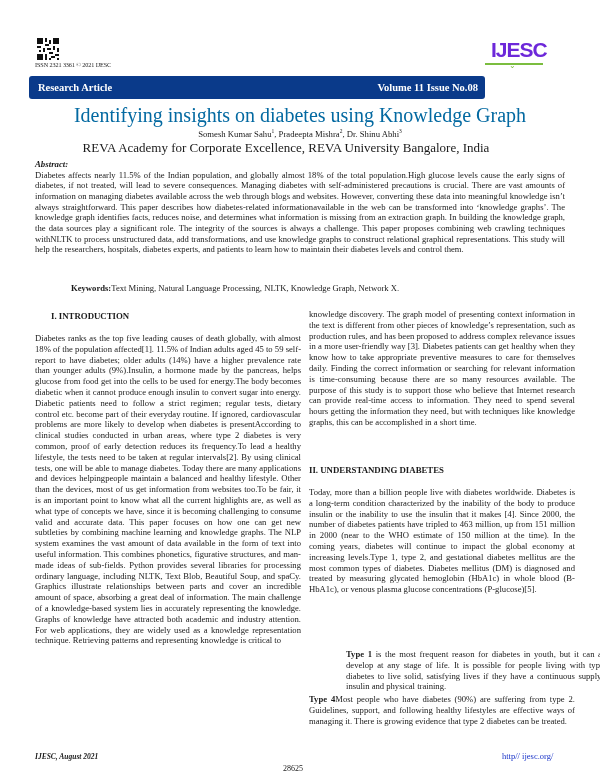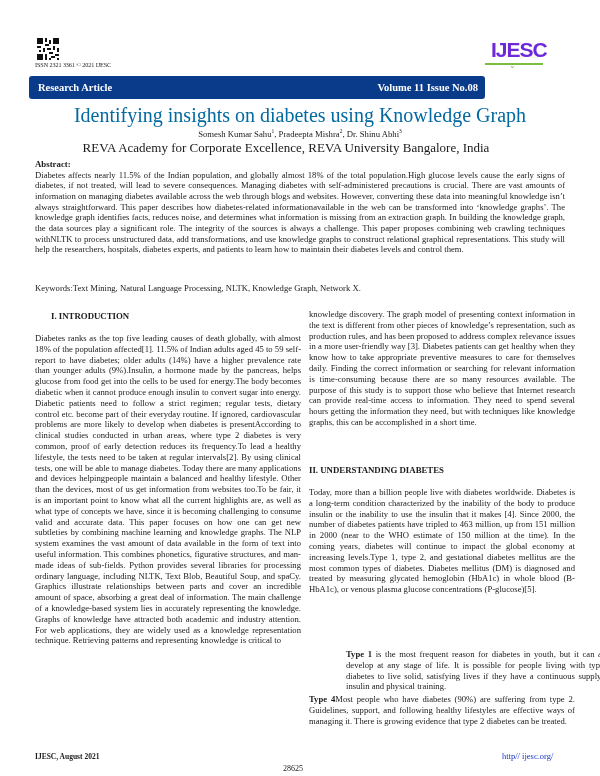--- a/index.html
+++ b/index.html
@@ -15,28 +15,28 @@
     .logo-check { position: absolute; left: 24px; top: 24px; font-size: 8px; color: #7bbd3f; line-height: 8px; }
 
     .banner { position: absolute; left: 29px; top: 76px; width: 456px; height: 23px; background: #0a3a8a; border-radius: 3px; color: #fff; font-weight: bold; font-size: 10.5px; display: flex; align-items: center; justify-content: space-between; padding: 0 7px 0 9px; }
 
     .title { position: absolute; left: 0; width: 600px; top: 104px; text-align: center; font-size: 20px; color: #0369a1; }
     .authors { position: absolute; left: 0; width: 600px; top: 129px; text-align: center; font-size: 8.7px; }
     .authors sup { font-size: 5.5px; vertical-align: super; line-height: 0; }
     .affil { position: absolute; left: 0; width: 572px; top: 140px; text-align: center; font-size: 13px; }
 
     .abstract { position: absolute; left: 35px; top: 159px; width: 530px; font-size: 8.65px; line-height: 10.65px; text-align: justify; }
-    .abstract-head { font-weight: bold; font-size: 8.8px; }
+    .abstract-head { font-weight: bold; font-size: 8.8px; font-style: italic; }
     .keywords { position: absolute; left: 35px; top: 283px; width: 530px; font-size: 8.65px; }
-    .keywords b { font-weight: normal; }
+    .keywords b { font-weight: bold; margin-left: 36px; }
     .sec-head { position: absolute; font-weight: bold; font-size: 8.8px; }
     .para { position: absolute; width: 266px; text-align: justify; font-size: 8.65px; line-height: 10.8px; }
     .para b { font-weight: bold; }
 
-    .footer-left { position: absolute; left: 35px; top: 752px; font-size: 7.5px; font-weight: bold; }
+    .footer-left { position: absolute; left: 35px; top: 752px; font-size: 7.5px; font-weight: bold; font-style: italic; }
     .footer-center { position: absolute; left: 283px; top: 752px; font-size: 8px; margin-top: 12px; }
     .footer-right { position: absolute; left: 502px; top: 751px; font-size: 8.5px; color: #1a34c8; }
   </style>
 </head>
 <body>
 
 <svg class="qr" viewBox="0 0 11 11">
   <rect width="11" height="11" fill="#fff"></rect>
   <g fill="#111">
     <rect x="0" y="0" width="3" height="3"></rect>

